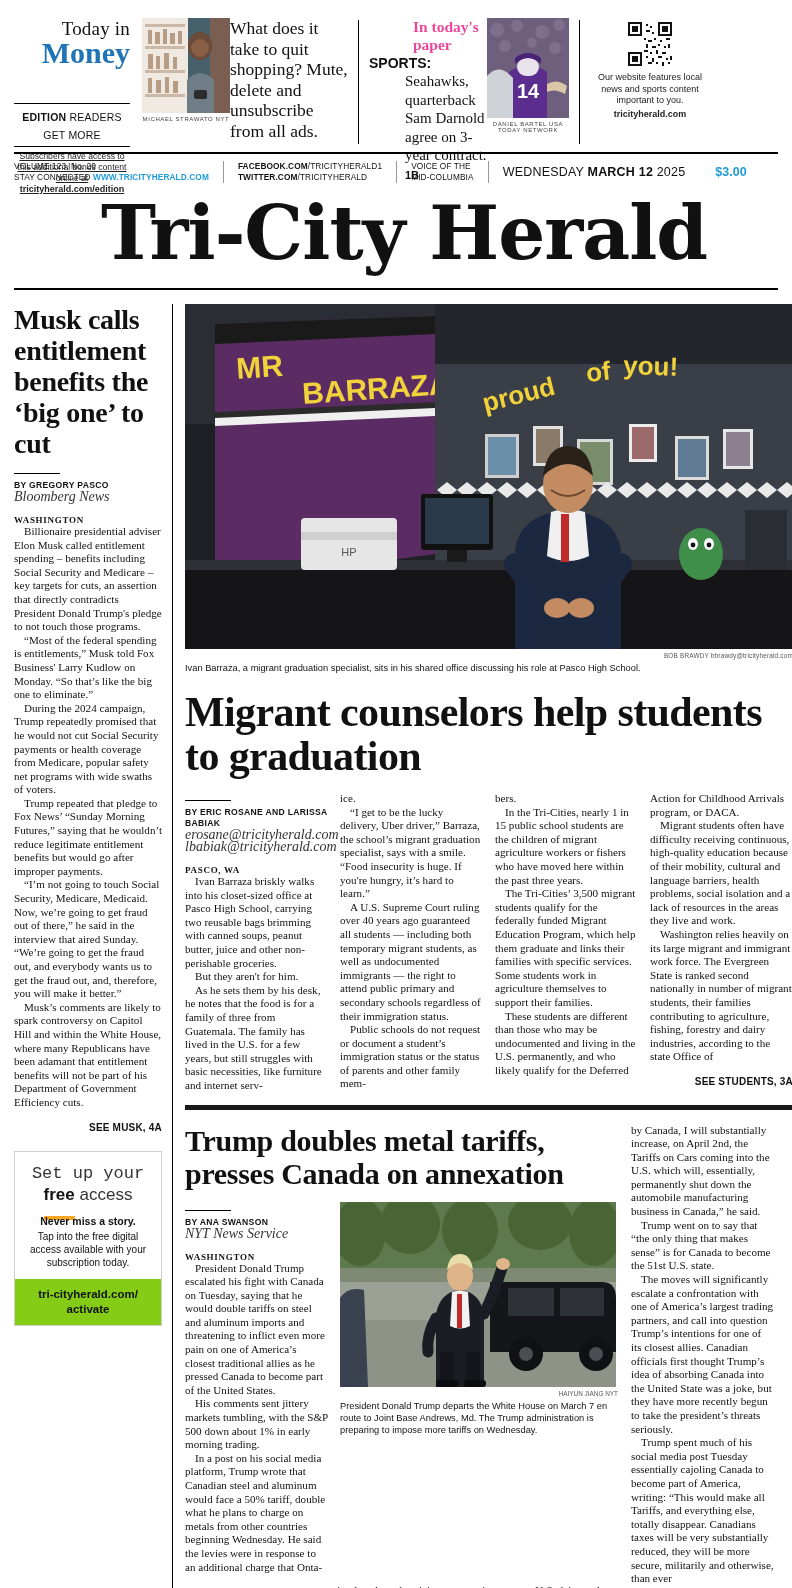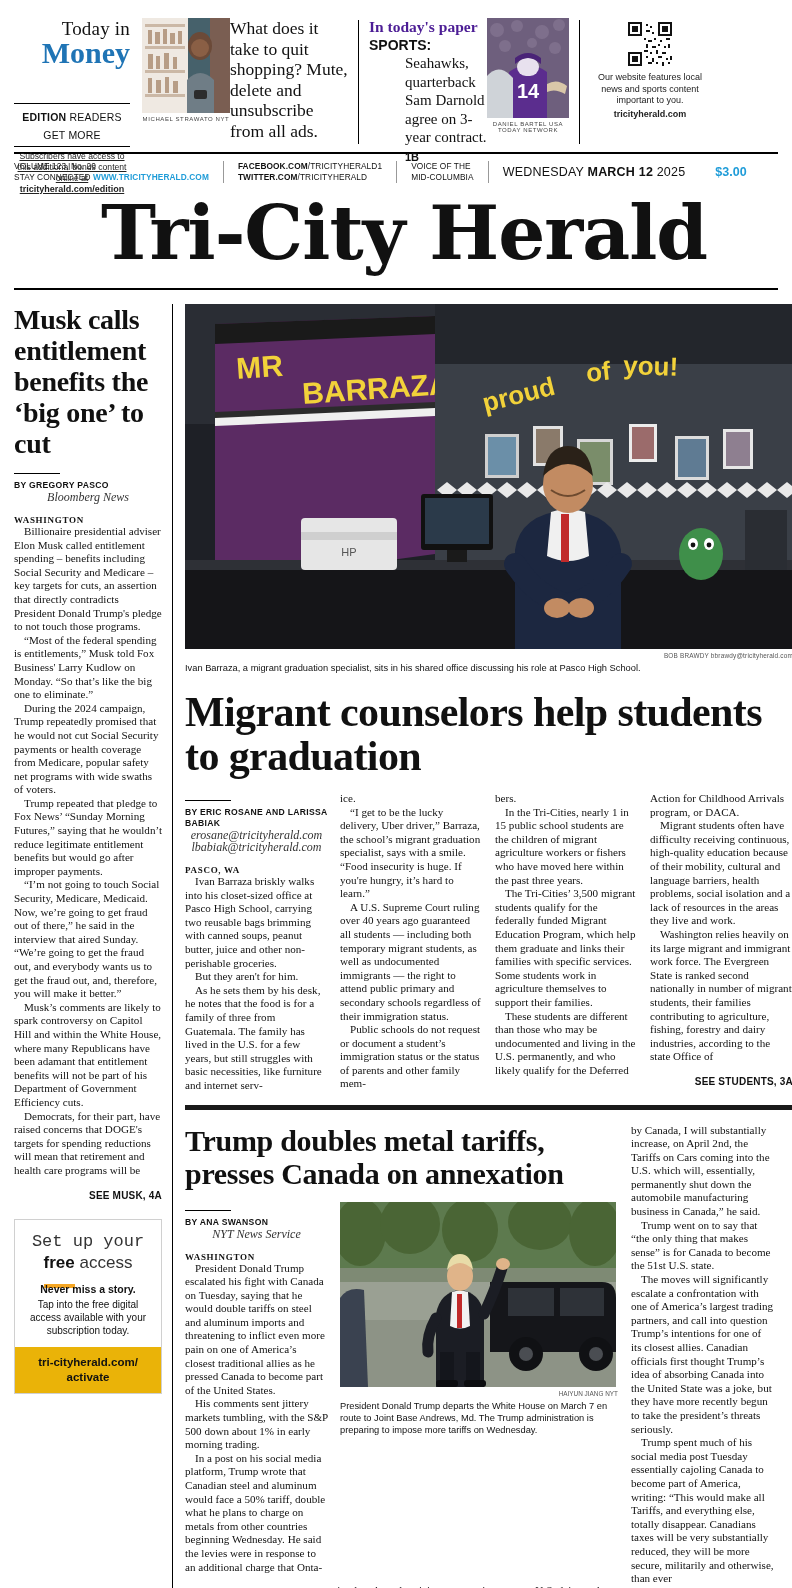--- a/index.html
+++ b/index.html
@@ -31,21 +31,21 @@
   .edition-rule .lbl .thin { font-weight:normal; }
   .edition-sub { font-family:"Liberation Sans", sans-serif; font-size:8.6px; line-height:11px; margin-top:4px; color:#222;text-decoration:underline;}
   .edition-sub b { font-size:9px; }
 
   .promo-photo { width:88px; }
   .ph { width:88px; height:95px; position:relative; overflow:hidden; background:#c9b9ad;}
   .credit { font-family:"Liberation Sans", sans-serif; font-size:6px; letter-spacing:.6px; color:#444; margin-top:3px; text-align:center;}
   .promo-head { font-size:17.5px; line-height:20.5px; width:118px; }
 
   .paper-cell { width:118px; }
-  .paper-cell .ital { color:#4c1d95; font-weight:bold; font-size:15.5px; line-height:18px; }
+  .paper-cell .ital { color:#ec4899; font-weight:bold; font-size:15.5px; line-height:18px;margin-left:44px; }
   .paper-cell .sports { font-family:"Liberation Sans", sans-serif; font-weight:bold; font-size:14px; line-height:18px;}
   .paper-cell .sp-text { font-size:15px; line-height:18.5px;margin-left:36px; }
   .paper-cell .sp-text b { font-family:"Liberation Sans", sans-serif; font-size:11px; }
 
   .sports-photo { width:82px; }
   .sports-photo .ph { width:82px; height:100px; background:#3b82f6;}
 
   .qr-cell { width:120px; text-align:center; padding-top:4px;}
   .qrbox { width:44px; height:44px; margin:0 auto 6px auto; }
   .qr-text { font-family:"Liberation Sans", sans-serif; font-size:9px; line-height:11.5px; color:#222;}
@@ -75,21 +75,21 @@
   .main { display:flex; padding:0 14px; margin-top:14px; }
   .col-left { width:160px; padding-right:10px; border-right:1px solid #000; }
   .col-right { flex:1; padding-left:12px; }
 
   h1.lede {
     font-size:28px; line-height:31px; font-weight:bold; margin:0 0 14px 0;
     letter-spacing:-.3px;
   }
   .byrule { border-top:1.5px solid #000; width:46px; margin:8px 0 6px 0;}
   .byline { font-family:"Liberation Sans", sans-serif; font-size:8.6px; font-weight:bold; letter-spacing:.3px; line-height:11px;}
-  .byorg { font-style:italic; font-size:12px; line-height:12px; color:#333;text-align:center;}
+  .byorg { font-style:italic; font-size:14px; line-height:12px; color:#333;}
   .dateline { font-family:"Liberation Serif", serif; font-size:9px; font-weight:bold; letter-spacing:.7px; margin-top:12px; text-transform:uppercase;}
   p.body { font-size:11.1px; line-height:13.6px; margin:0; text-indent:10px; text-align:left; hyphens:auto;}
   .jump { font-family:"Liberation Sans", sans-serif; font-weight:bold; font-size:10px; text-align:right; margin-top:12px; letter-spacing:.2px;}
 
   
   .hero { width:100%; height:345px; position:relative; overflow:hidden; background:#2b2b33;}
   .hero-credit { font-family:"Liberation Sans", sans-serif; font-size:6.4px; text-align:right; color:#555; margin-top:3px; letter-spacing:.2px;}
   .hero-cap { font-family:"Liberation Sans", sans-serif; font-size:9.3px; line-height:12px; margin-top:3px; color:#111;}
 
   h1.main-head {
@@ -113,21 +113,21 @@
   .bottom-cols { display:flex; gap:12px; margin-top:10px; }
 
   
   .subad { border:1px solid #d0d0d0; width:148px; margin-top:18px; background:#fff; }
   .subad .inner { padding:12px 8px 0 8px; text-align:center;}
   .subad .l1 { font-family:Liberation Mono, monospace; font-size:17px; line-height:20px; color:#333;}
   .subad .l2 { font-family:"Liberation Sans", sans-serif; font-size:17px; line-height:21px; color:#333;}
   .subad .l2 b { font-weight:bold; color:#111; border-bottom:4px solid #f5a623; padding-bottom:12px;}
   .subad .l3 { font-family:"Liberation Sans", sans-serif; font-weight:bold; font-size:10.5px; margin-top:10px;}
   .subad .l4 { font-family:"Liberation Sans", sans-serif; font-size:10px; line-height:13px; margin-top:3px; padding:0 2px 10px 2px;}
-  .subad .cta { background:#eab308; font-family:"Liberation Sans", sans-serif; font-weight:bold; font-size:11.5px; line-height:15px; padding:8px 4px; text-align:center;}
+  .subad .cta { background:#84cc16; font-family:"Liberation Sans", sans-serif; font-weight:bold; font-size:11.5px; line-height:15px; padding:8px 4px; text-align:center;}
 </style>
 </head>
 <body>
 
 <div class="page">
 
   <div class="promo">
 
     <div class="promo-cell today-in">
       <div class="t1">Today in</div>
@@ -308,21 +308,20 @@
       <div class="byrule"></div>
       <div class="byline">BY GREGORY PASCO</div>
       <div class="byorg">Bloomberg News</div>
       <div class="dateline">WASHINGTON</div>
       <p class="body">Billionaire presidential adviser Elon Musk called entitlement spending – benefits including Social Security and Medicare – key targets for cuts, an assertion that directly contradicts President Donald Trump's pledge to not touch those programs.</p>
       <p class="body">“Most of the federal spending is entitlements,” Musk told Fox Business' Larry Kudlow on Monday. “So that’s like the big one to eliminate.”</p>
       <p class="body">During the 2024 campaign, Trump repeatedly promised that he would not cut Social Security payments or health coverage from Medicare, popular safety net programs with wide swaths of voters.</p>
       <p class="body">Trump repeated that pledge to Fox News’ “Sunday Morning Futures,” saying that he wouldn’t reduce legitimate entitlement benefits but would go after improper payments.</p>
       <p class="body">“I’m not going to touch Social Security, Medicare, Medicaid. Now, we’re going to get fraud out of there,” he said in the interview that aired Sunday. “We’re going to get the fraud out, and everybody wants us to get the fraud out, and, therefore, you will make it better.”</p>
       <p class="body">Musk’s comments are likely to spark controversy on Capitol Hill and within the White House, where many Republicans have been adamant that entitlement benefits will not be part of his Department of Government Efficiency cuts.</p>
-      <p class="body">Democrats, for their part, have raised concerns that DOGE's targets for spending reductions will mean that retirement and health care programs will be</p>
       <div class="jump">SEE MUSK, 4A</div>
 
       <div class="subad">
         <div class="inner">
           <div class="l1">Set up your</div>
           <div class="l2"><b>free</b><span> access</span></div>
           <div class="l3">Never miss a story.</div>
           <div class="l4">Tap into the free digital access available with your subscription today.</div>
         </div>
         <div class="cta">

